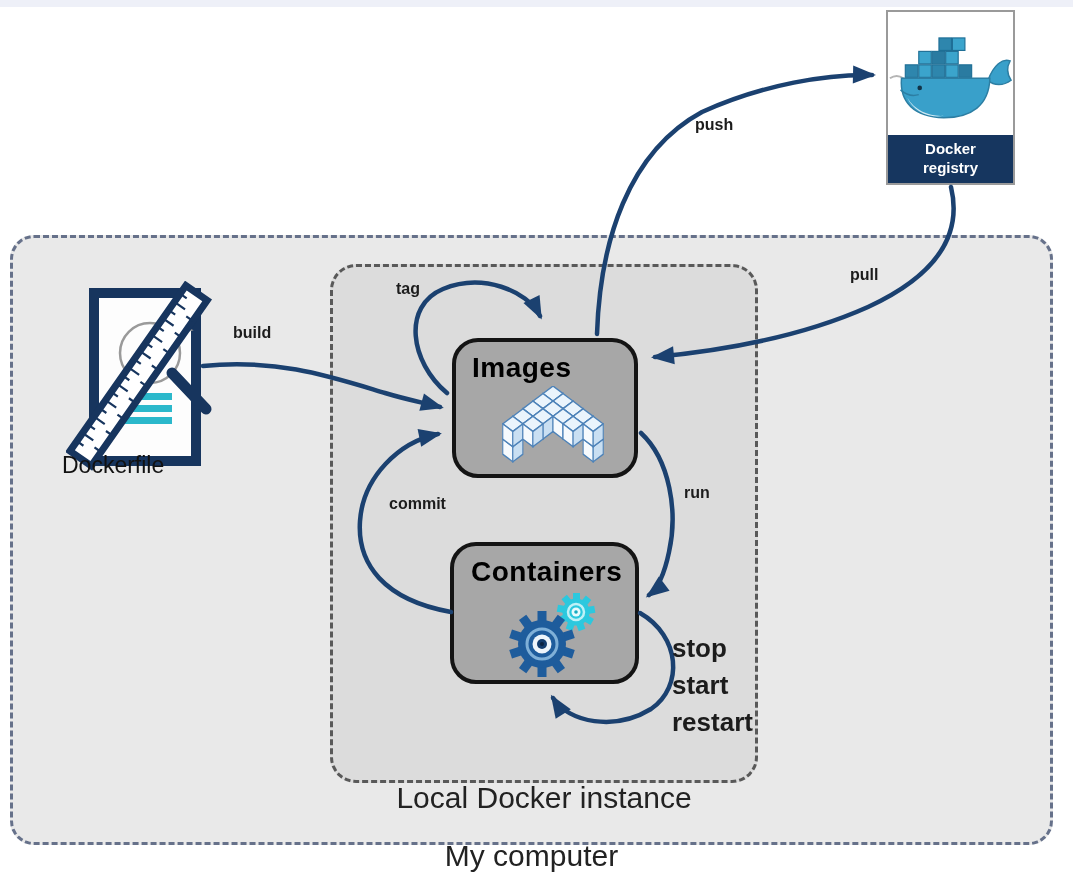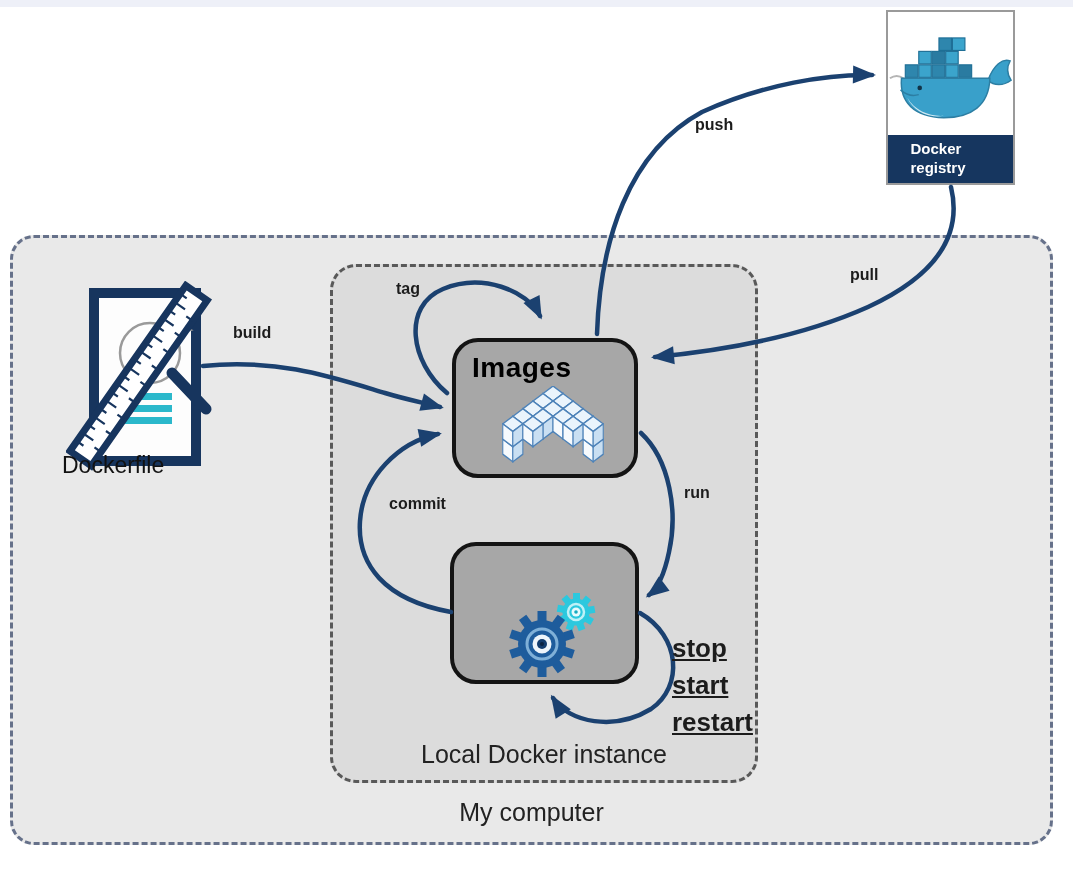--- a/index.html
+++ b/index.html
@@ -24,34 +24,34 @@
     box-sizing:border-box;
   }
   .images-box{left:452px;top:338px;width:186px;height:140px;}
   .containers-box{left:450px;top:542px;width:189px;height:142px;}
   .node-title{
     position:absolute;font-weight:bold;font-size:28px;color:#000000;
     letter-spacing:0.5px;
   }
   .lbl{position:absolute;font-weight:bold;font-size:16px;color:#1c1c1c;}
   .multi-lbl{line-height:37px;font-size:26px;}
-  .multi-lbl span{display:block;text-decoration:underline;}
-  .zone-lbl{position:absolute;font-size:25px;color:#222;text-align:center;}
+  .multi-lbl span{display:block;}
+  .zone-lbl{position:absolute;font-size:30px;color:#222;text-align:center;margin-top:41px;}
   .registry{
     left:886px;top:10px;width:129px;height:175px;background:#ffffff;
     border:2px solid #9a9a9a;box-sizing:border-box;
   }
   .registry-img{position:absolute;left:0;top:0;width:125px;height:123px;}
   .registry-band{
     position:absolute;left:0;bottom:0;width:125px;height:48px;background:#16365f;
     display:flex;align-items:center;justify-content:center;
   }
   .registry-band div{
     color:#ffffff;font-weight:bold;font-size:15px;line-height:1.25;
-    text-align:left;width:80px;
+    text-align:center;width:80px;
   }
   .dockerfile-lbl{
     left:62px;top:452px;width:165px;text-align:left;
     font-weight:normal;font-size:23px;color:#111;
   }
   svg{display:block;}
   .arrow-layer{left:0;top:0;width:1073px;height:880px;pointer-events:none;}
 </style>
 </head>
 <body>
@@ -101,20 +101,21 @@
     <use href="#cube" x="1" y="42"></use>
       <use href="#cube" x="105" y="42"></use>
     <use href="#cube" x="1" y="28"></use>
       <use href="#cube" x="27" y="28"></use>
       <use href="#cube" x="79" y="28"></use>
       <use href="#cube" x="105" y="28"></use>
   </svg>
 </div>
 
 <div class="abs node-box containers-box">
+  <div class="node-title" style="left:17px;top:10px;">Containers</div>
   <svg class="abs" style="left:44px;top:38px;width:120px;height:98px;" viewBox="0 0 120 98">
 
     <g>
       <g fill="#2cc8de">
         <rect x="75" y="9" width="7" height="9" transform="rotate(0,78,28)"></rect>
         <rect x="75" y="9" width="7" height="9" transform="rotate(40,78,28)"></rect>
         <rect x="75" y="9" width="7" height="9" transform="rotate(80,78,28)"></rect>
         <rect x="75" y="9" width="7" height="9" transform="rotate(120,78,28)"></rect>
         <rect x="75" y="9" width="7" height="9" transform="rotate(160,78,28)"></rect>
         <rect x="75" y="9" width="7" height="9" transform="rotate(200,78,28)"></rect>

